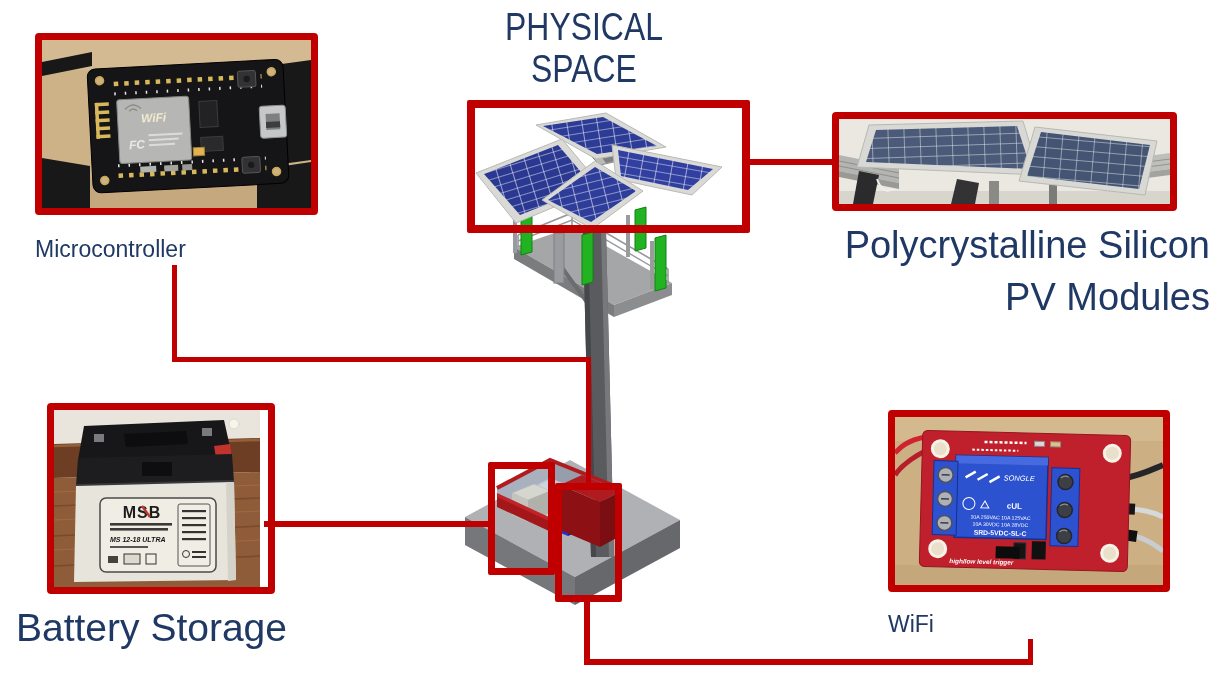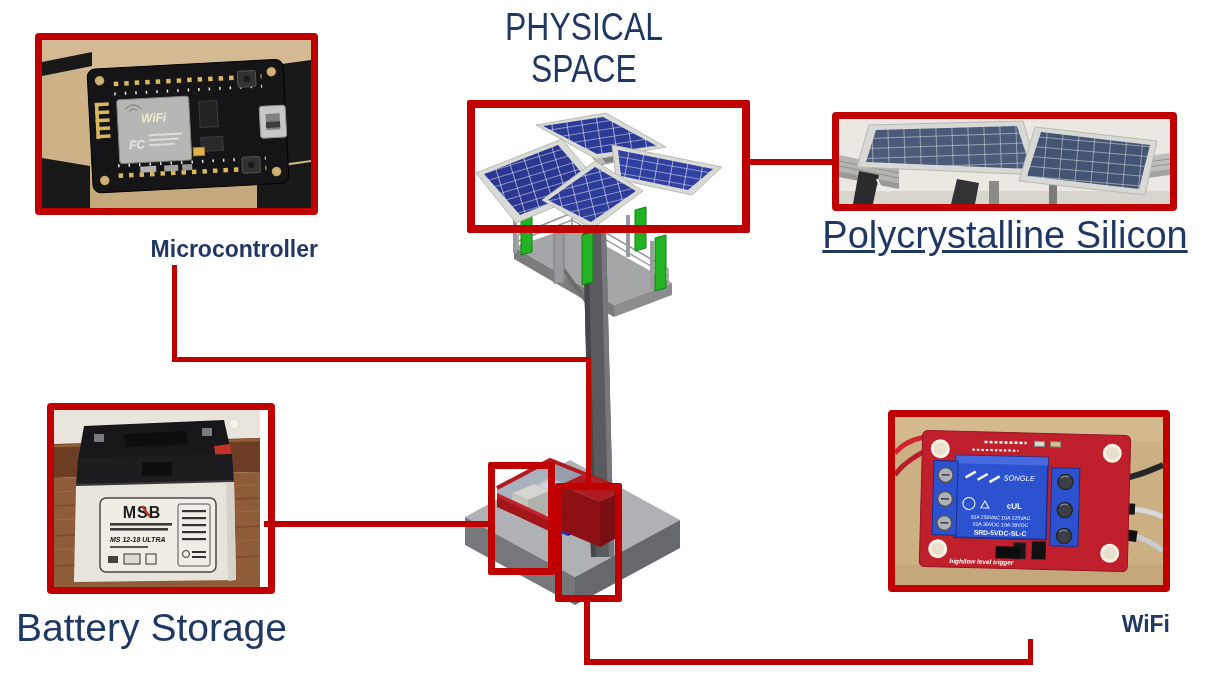--- a/index.html
+++ b/index.html
@@ -6,21 +6,21 @@
   .canvas{position:absolute;left:0;top:0;width:1210px;height:680px;background:#ffffff;overflow:hidden;
           font-family:"Liberation Sans",sans-serif;}
   .navy{color:#1f3864;}
   .frame{position:absolute;border:7px solid #c00000;border-radius:4px;background:#ffffff;box-sizing:border-box;}
   .frame svg{display:block;}
   .obox{position:absolute;border:7px solid #c00000;border-radius:2px;box-sizing:border-box;background:transparent;}
   .conn{position:absolute;background:#c00000;}
   .title{position:absolute;left:434px;top:6px;width:300px;text-align:center;font-size:38px;line-height:42px;
          transform:scaleX(.84);transform-origin:50% 0;font-weight:500;}
   .big-label{position:absolute;font-size:38px;line-height:52px;text-align:right;}
-  .small-label{position:absolute;font-weight:bold;font-size:23px;text-align:right;}
+  .small-label{position:absolute;font-weight:normal;font-size:23px;text-align:left;}
 </style>
 </head>
 <body>
 
 <div class="canvas">
 
   <svg style="position:absolute;left:410px;top:95px" width="400" height="530" viewBox="0 0 400 530">
     <defs>
       <pattern id="pA" width="15" height="8" patternUnits="userSpaceOnUse" patternTransform="rotate(-9)">
         <rect width="15" height="8" fill="#2c3b96"></rect>
@@ -327,21 +327,22 @@
   <div class="conn" style="left:584px;top:659px;width:449px;height:6px;"></div>
   <div class="conn" style="left:1028px;top:639px;width:5px;height:25px;"></div>
 
   <div class="title navy">
     <div>PHYSICAL</div>
     <div>SPACE</div>
   </div>
 
   <div class="small-label navy" style="left:35px;top:236px;width:283px;">Microcontroller</div>
 
-  <div class="big-label navy" style="left:800px;top:209px;width:410px;text-align:center;text-decoration:underline;">
+  <div class="big-label navy" style="left:800px;top:219px;width:410px;text-align:right;">
     <div>Polycrystalline Silicon</div>
+    <div>PV Modules</div>
   </div>
 
   <div class="big-label navy" style="left:16px;top:602px;font-size:39px;">Battery Storage</div>
 
   <div class="small-label navy" style="left:888px;top:611px;width:282px;">WiFi</div>
 
 </div>
 
 </body></html>

